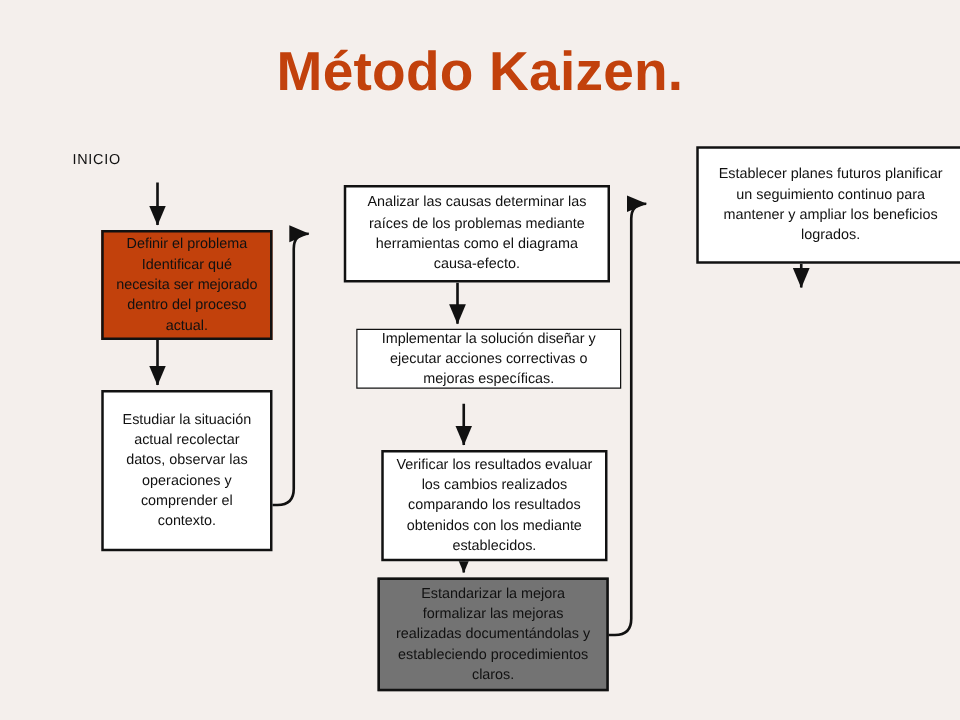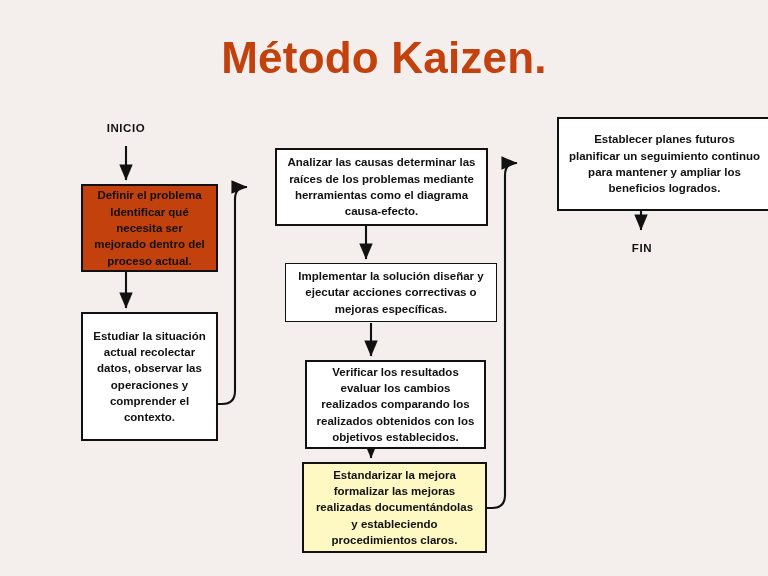--- a/index.html
+++ b/index.html
@@ -35,24 +35,23 @@
     font-size: 44px;
     font-weight: bold;
     color: #c2410c;
     letter-spacing: 0.2px;
   }
   .node {
     position: absolute;
     box-sizing: border-box;
     display: flex;
     align-items: center;
-    justify-content: center;
     text-align: center;
     color: #111111;
-    font-weight: bold;
+    font-weight: normal;
   }
   .box {
     background: #ffffff;
     border: 2px solid #111111;
     font-size: 11.5px;
     line-height: 1.42;
     padding: 4px 9px;
     margin-left: 24px;
   }
   .box.thin {
@@ -108,33 +107,30 @@
   </div>
 
   <div class="node box" style="left: 251px; top: 148px; width: 213px; height: 78px; background: rgb(255, 255, 255); border-color: rgb(17, 17, 17);">
     <span>Analizar las causas determinar las raíces de los problemas mediante herramientas como el diagrama causa-efecto.</span>
   </div>
 
   <div class="node box" style="left: 57px; top: 312px; width: 137px; height: 129px; background: rgb(255, 255, 255); border-color: rgb(17, 17, 17);">
     <span>Estudiar la situación actual recolectar datos, observar las operaciones y comprender el contexto.</span>
   </div>
 
-  <div class="node box thin" style="left: 261px; top: 263px; width: 212px; height: 59px; background: rgb(255, 255, 255); border-color: rgb(17, 17, 17);">
+  <div class="node box thin" style="left: 261px; top: 263px; width: 212px; height: 48px; background: rgb(255, 255, 255); border-color: rgb(17, 17, 17);">
     <span>Implementar la solución diseñar y ejecutar acciones correctivas o mejoras específicas.</span>
   </div>
 
   <div class="node box" style="left: 281px; top: 360px; width: 181px; height: 89px; background: rgb(255, 255, 255); border-color: rgb(17, 17, 17);">
-    <span>Verificar los resultados evaluar los cambios realizados comparando los realizados obtenidos con los objetivos establecidos.</span>
+    <span>Verificar los resultados evaluar los cambios realizados comparando los resultados obtenidos con los mediante establecidos.</span>
   </div>
 
-  <div class="node box" style="left: 278px; top: 462px; width: 185px; height: 91px; background: #fef9c3; border-color: rgb(17, 17, 17);">
+  <div class="node box" style="left: 278px; top: 462px; width: 185px; height: 91px; background: #737373; border-color: rgb(17, 17, 17);">
     <span>Estandarizar la mejora formalizar las mejoras realizadas documentándolas y estableciendo procedimientos claros.</span>
   </div>
 
   <div class="node box" style="left: 533px; top: 117px; width: 215px; height: 94px; background: rgb(255, 255, 255); border-color: rgb(17, 17, 17);">
     <span>Establecer planes futuros planificar un seguimiento continuo para mantener y ampliar los beneficios logrados.</span>
   </div>
 
-  <div class="node pill pill-end" style="left:604px; top:234px; width:76px; height:27px;">
-    <span>FIN</span>
-  </div>
 
 </div>
 
 </body></html>

